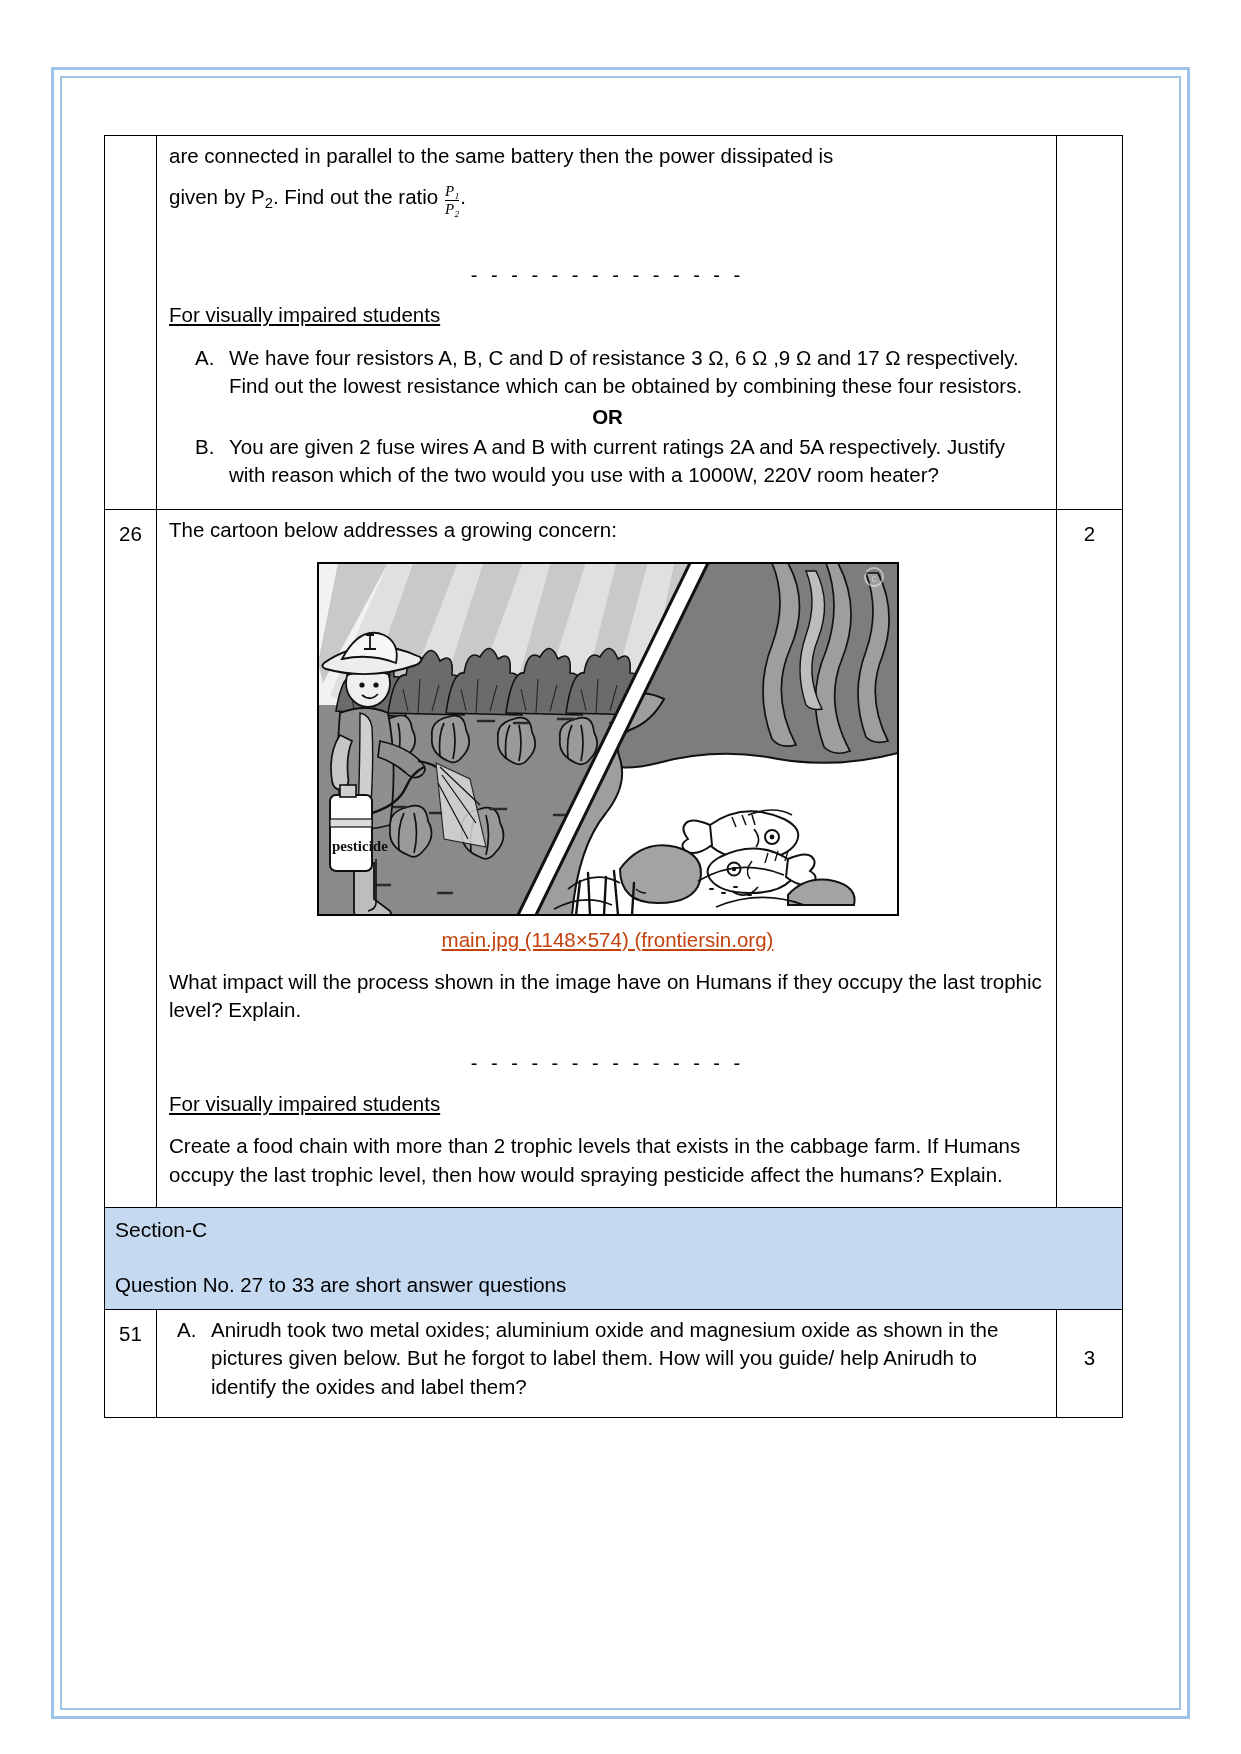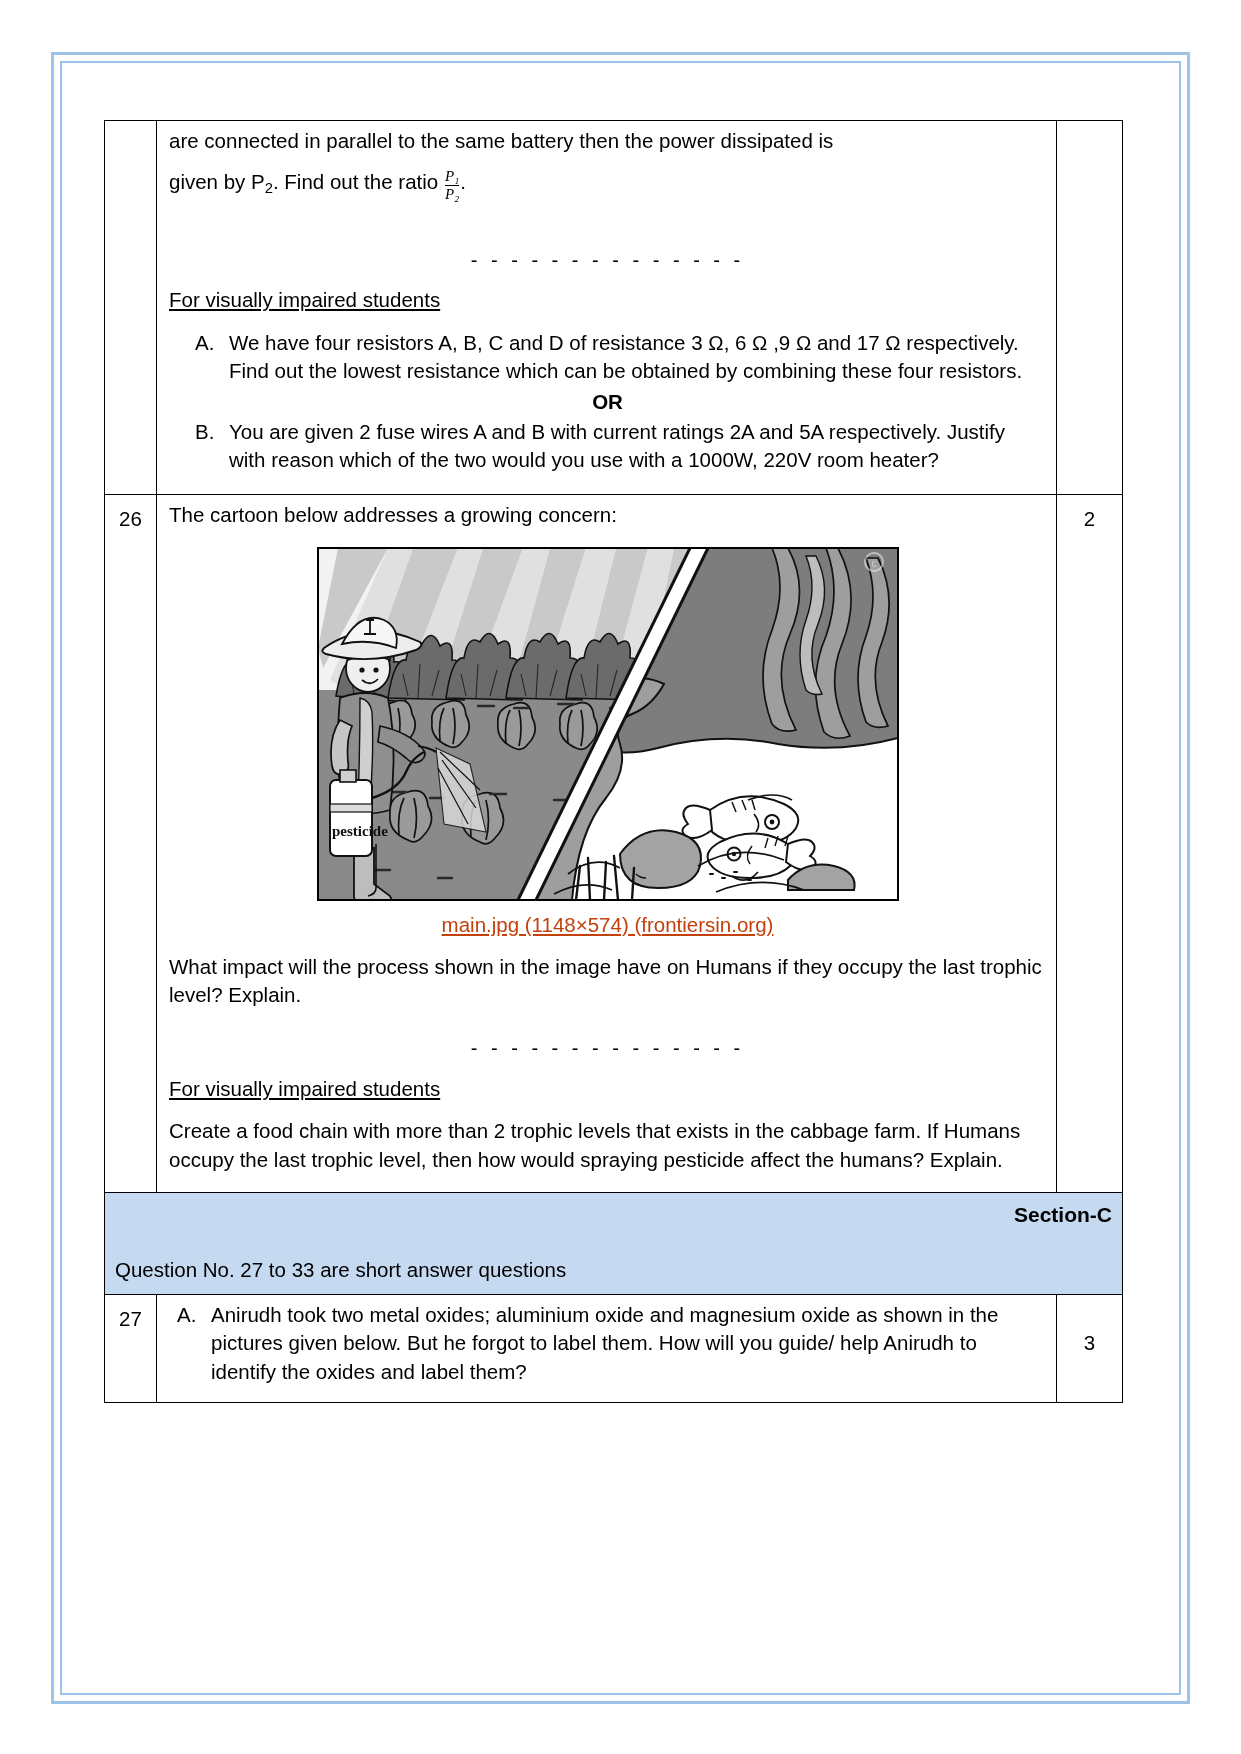--- a/index.html
+++ b/index.html
@@ -20,21 +20,21 @@
   }
   .page-frame-inner{
     position:absolute;
     left:60px; top:60px;
     width:1121px; height:1634px;
     border:2px solid #9dc3e6;
     box-sizing:border-box;
   }
   .sheet{
     position:absolute;
-    left:0; top:1px; width:1241px; height:1340px;
+    left:0; top:16px; width:1241px; height:1340px;
   }
 
   
   .qtable{
     position:absolute;
     left:104px; top:119px;
     width:1018px;
     border-collapse:collapse;
     table-layout:fixed;
   }
@@ -146,22 +146,22 @@
     text-align:center;
   }
 
   
   td.sectionband{
     background:#c5d9f1;
     padding:8px 10px 10px 10px;
     border:1.6px solid #000;
   }
   .sec-title{
-    text-align:right;
-    font-weight:bold;
+    text-align:left;
+    font-weight:normal;
     font-size:21px;
     margin-bottom:2px;
   }
   .sec-sub{
     text-align:left;
     font-size:20.5px;
     margin-top:26px;
   }
 </style>
 </head>
@@ -436,21 +436,21 @@
       </tr>
 
       <tr>
         <td class="sectionband" colspan="3">
           <div class="sec-title">Section-C</div>
           <div class="sec-sub">Question No. 27 to 33 are short answer questions</div>
         </td>
       </tr>
 
       <tr>
-        <td class="num">27</td>
+        <td class="num">51</td>
         <td class="body">
           <ol class="abc" style="padding-left:8px">
             <li>
               <span class="mk">A.</span>
               <span>Anirudh took two metal oxides; aluminium oxide and magnesium oxide as shown in the pictures given below.  But he forgot to label them.  How will you guide/ help Anirudh to identify the oxides and label them?</span>
             </li>
           </ol>
           <div class="gap6"></div>
         </td>
         <td class="mark mid">3</td>

